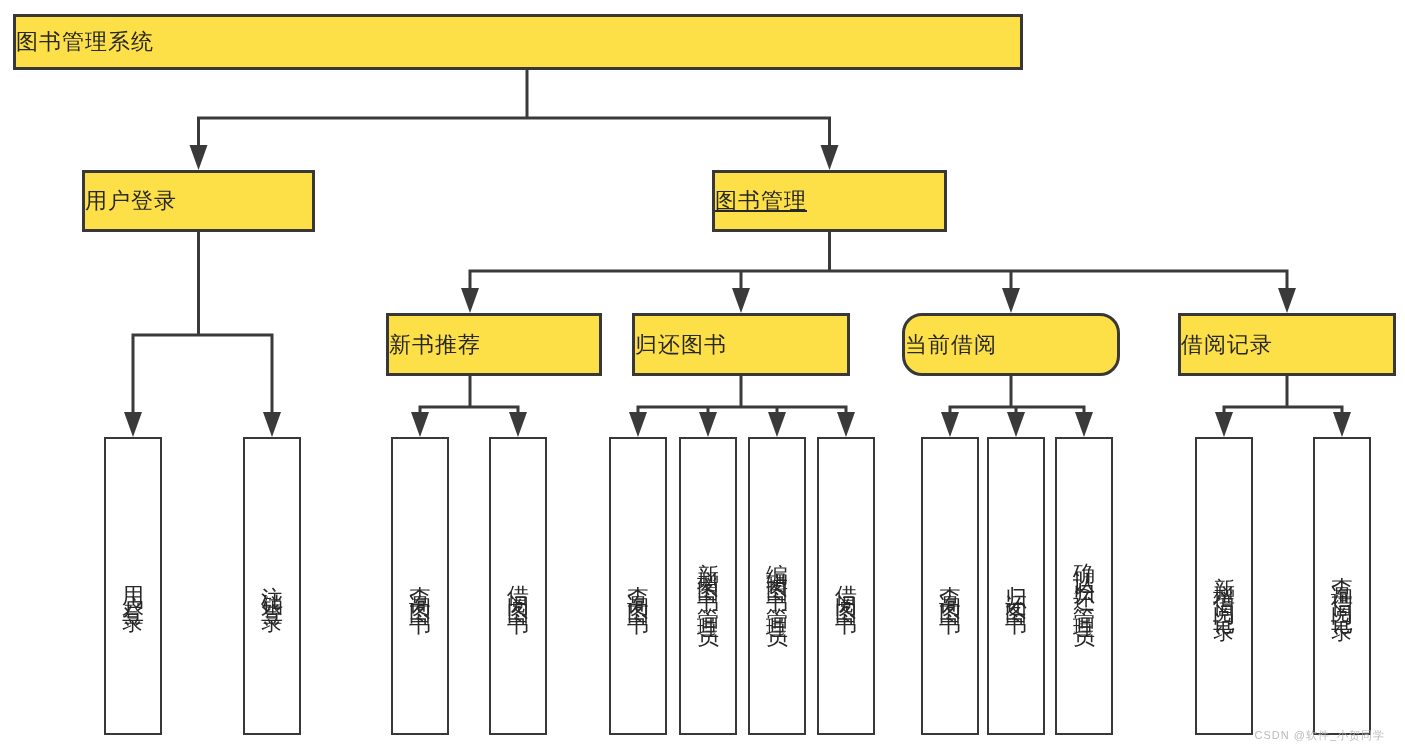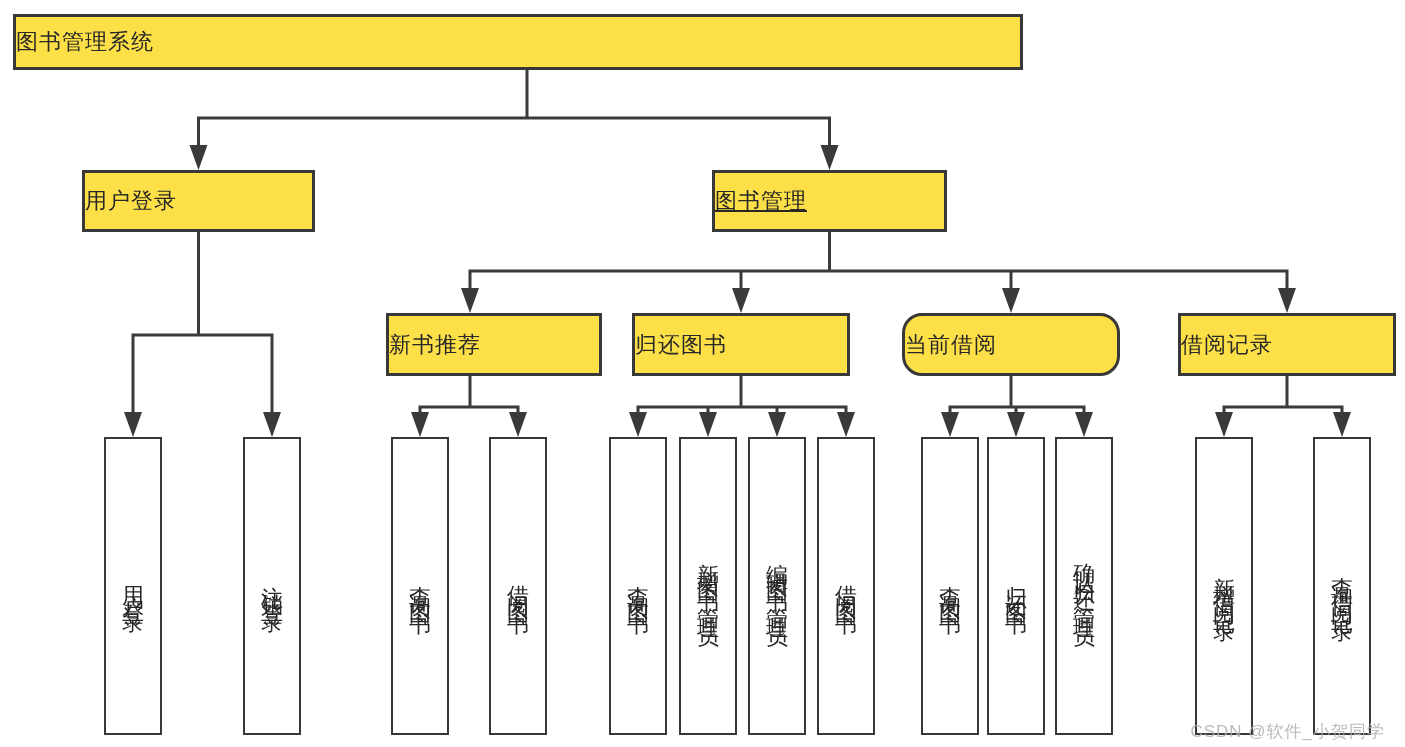--- a/index.html
+++ b/index.html
@@ -53,21 +53,21 @@
     writing-mode: vertical-rl;
     white-space: nowrap;
     font-size: 22px;
     letter-spacing: 9px;
     line-height: 1;
   }
   .watermark {
     position: absolute;
     right: 20px;
     bottom: 4px;
-    font-size: 17px;
+    font-size: 11px;
     color: #b3b3b3;
     opacity: 0.9;
     letter-spacing: 1px;
     z-index: 3;
     white-space: nowrap;
   }
 </style>
 </head>
 <body>
 

